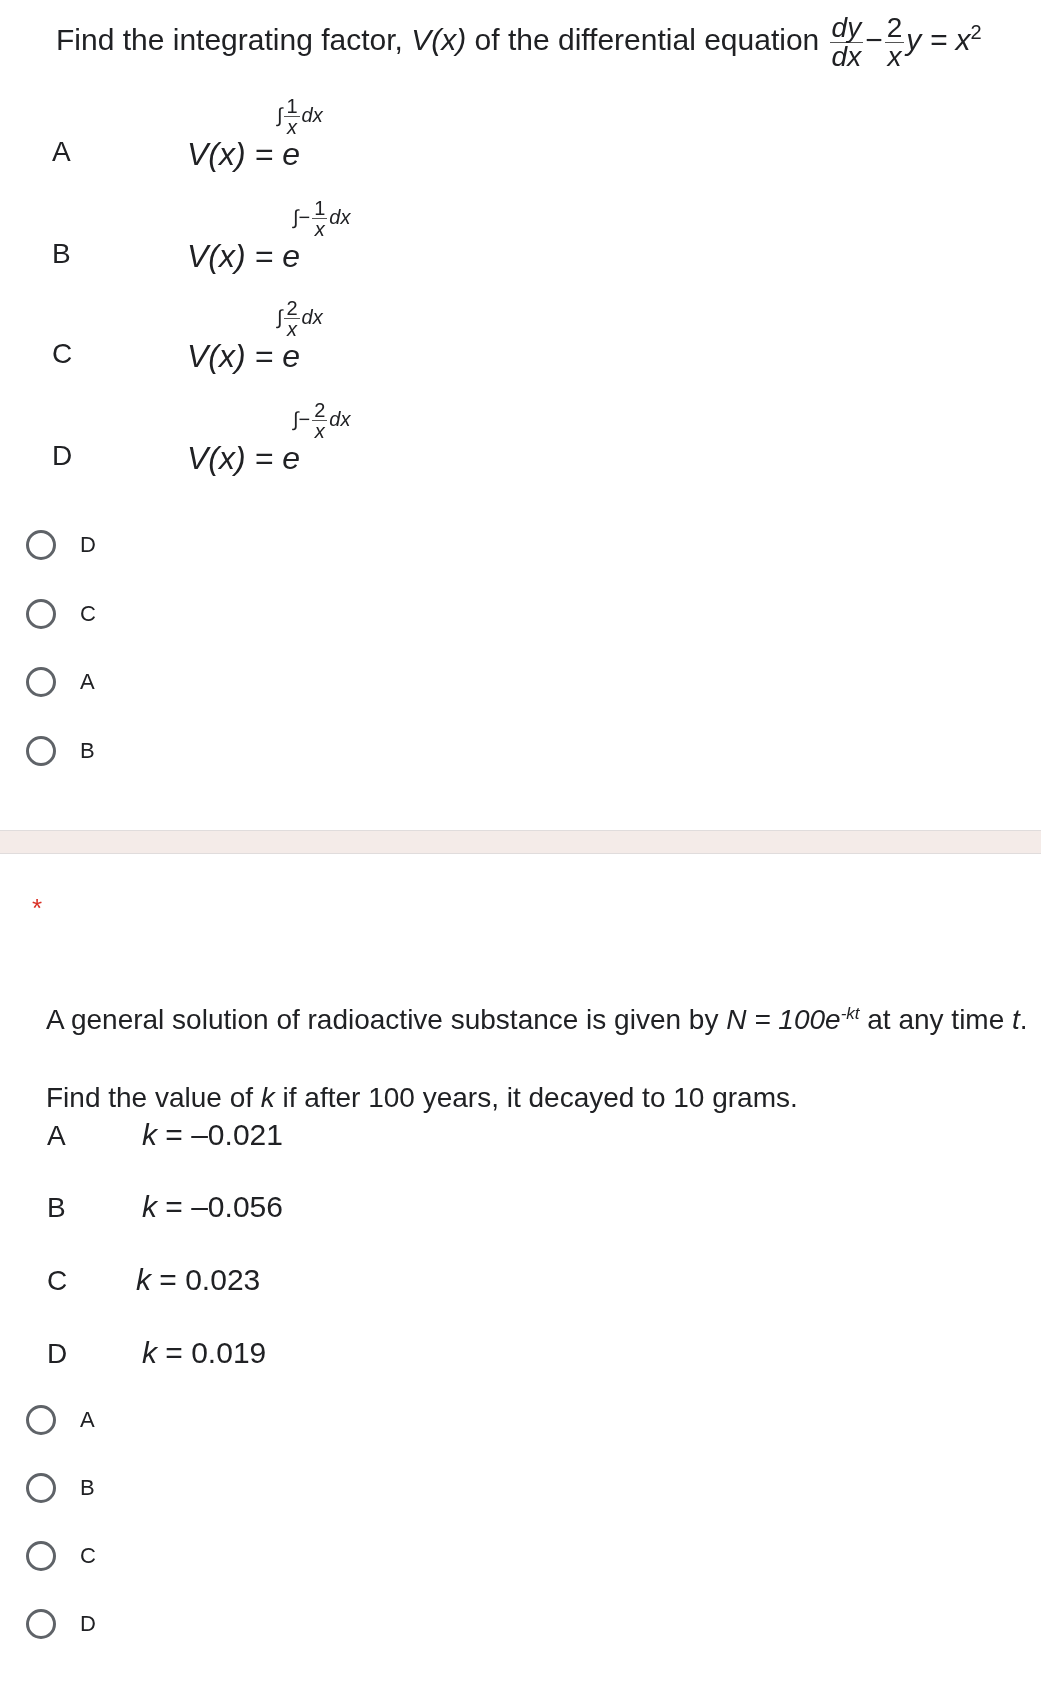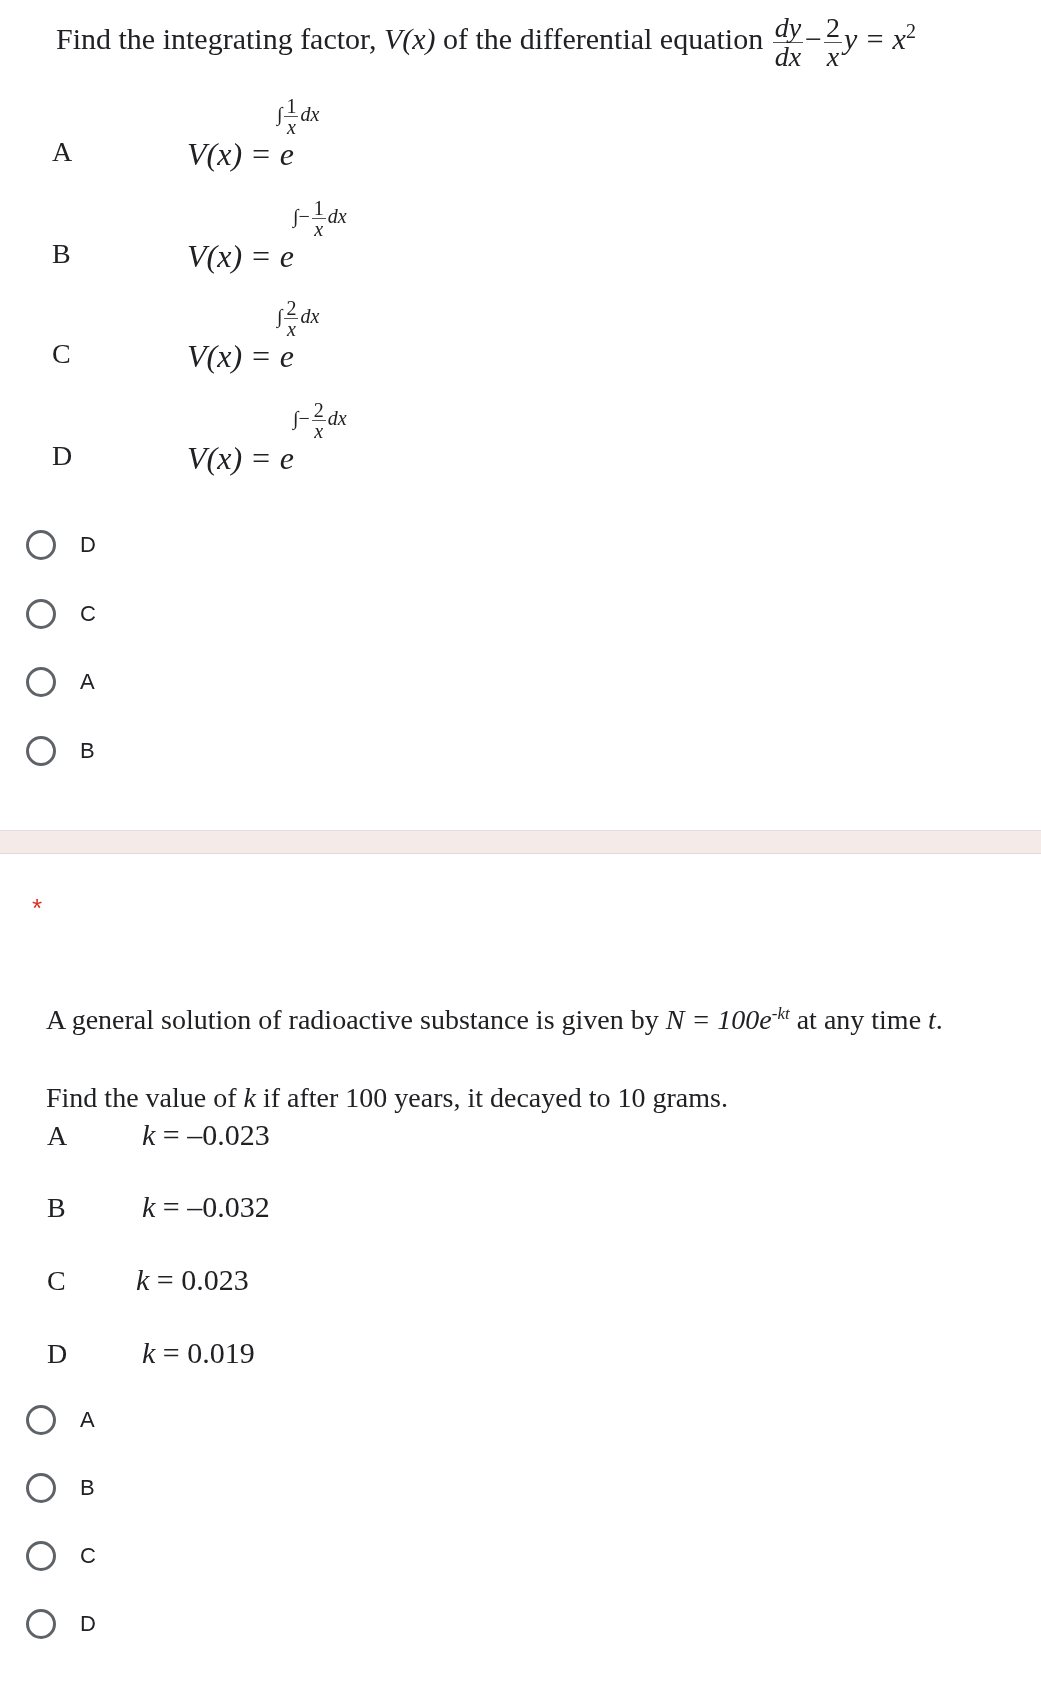--- a/index.html
+++ b/index.html
@@ -1,17 +1,17 @@
 <!DOCTYPE html>
 <html><head>
 <meta charset="utf-8">
 <style>
   html, body { margin: 0; padding: 0; background: #ffffff; }
   body { width: 1041px; height: 1685px; position: relative; overflow: hidden; color: #202124; }
-  .serif { font-family: Liberation Serif, serif; }
+  .serif { font-family: Liberation Sans, sans-serif; }
   .sans { font-family: "Liberation Sans", "DejaVu Sans", sans-serif; }
   .abs { position: absolute; }
   .q1-title { left: 56px; top: 14px; font-size: 30px; white-space: nowrap; }
   .it { font-style: italic; }
   .frac { display: inline-block; vertical-align: middle; text-align: center; line-height: 1; margin: 0 2px; }
   .frac .num { display: block; padding: 0 2px; }
   .frac .den { display: block; border-top: 1.5px solid #555; padding: 0 2px; }
   .opt-letter { font-size: 28px; }
   .formula { font-size: 32px; white-space: nowrap; }
   .sup { position: absolute; font-size: 20px; white-space: nowrap; }
@@ -92,24 +92,24 @@
 <div class="abs asterisk sans">*</div>
 
 <div class="abs q2-text serif" style="top:1004px;">
   <span>A general solution of radioactive substance is given by </span><span class="it">N = 100e</span><sup class="it" style="font-size:17px;">-kt</sup><span> at any time </span><span class="it">t</span><span>.</span>
 </div>
 <div class="abs q2-text serif" style="top:1034px;margin-top:48px;">
   <span>Find the value of </span><span class="it">k</span><span> if after 100 years, it decayed to 10 grams.</span>
 </div>
 
 <div class="abs serif opt-letter" style="left:47px; top:1120px;">A</div>
-<div class="abs serif k-formula" style="left:142px; top:1118px;"><span class="it">k</span><span> = –0.023</span></div>
+<div class="abs serif k-formula" style="left:142px; top:1118px;"><span class="it">k</span><span> = –0.021</span></div>
 
 <div class="abs serif opt-letter" style="left:47px; top:1192px;">B</div>
-<div class="abs serif k-formula" style="left:142px; top:1190px;"><span class="it">k</span><span> = –0.032</span></div>
+<div class="abs serif k-formula" style="left:142px; top:1190px;"><span class="it">k</span><span> = –0.056</span></div>
 
 <div class="abs serif opt-letter" style="left:47px; top:1265px;">C</div>
 <div class="abs serif k-formula" style="left:136px; top:1263px;"><span class="it">k</span><span> = 0.023</span></div>
 
 <div class="abs serif opt-letter" style="left:47px; top:1338px;">D</div>
 <div class="abs serif k-formula" style="left:142px; top:1336px;"><span class="it">k</span><span> = 0.019</span></div>
 
 <div class="radio-row sans" style="top:1405px;">
   <div class="radio"></div>
   <span class="radio-label">A</span>

